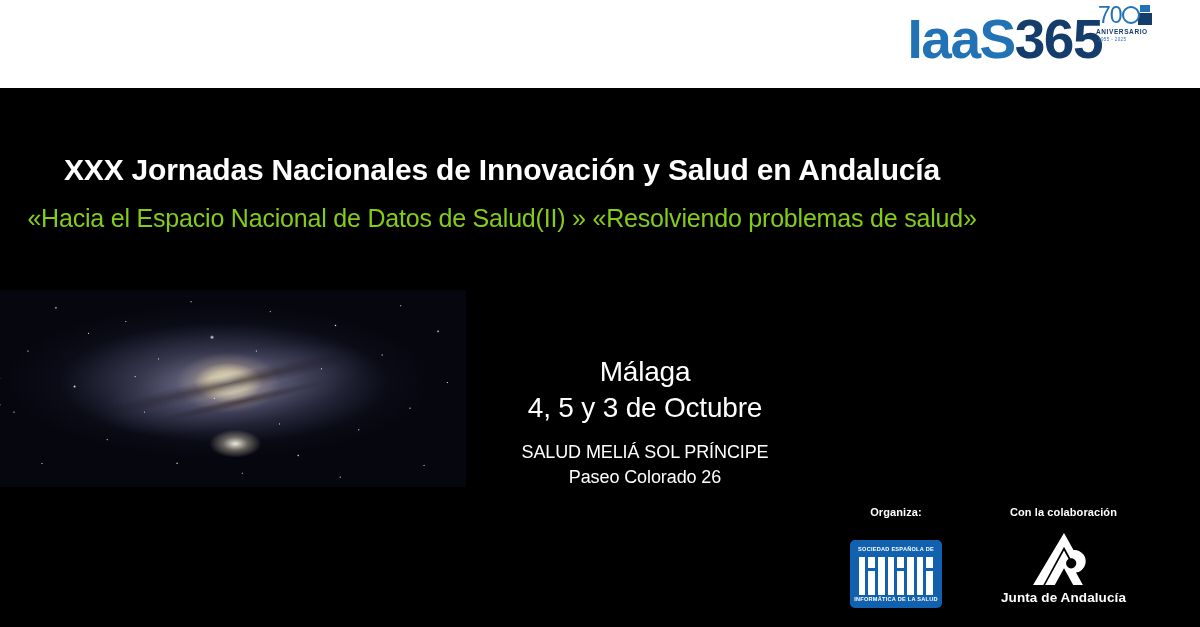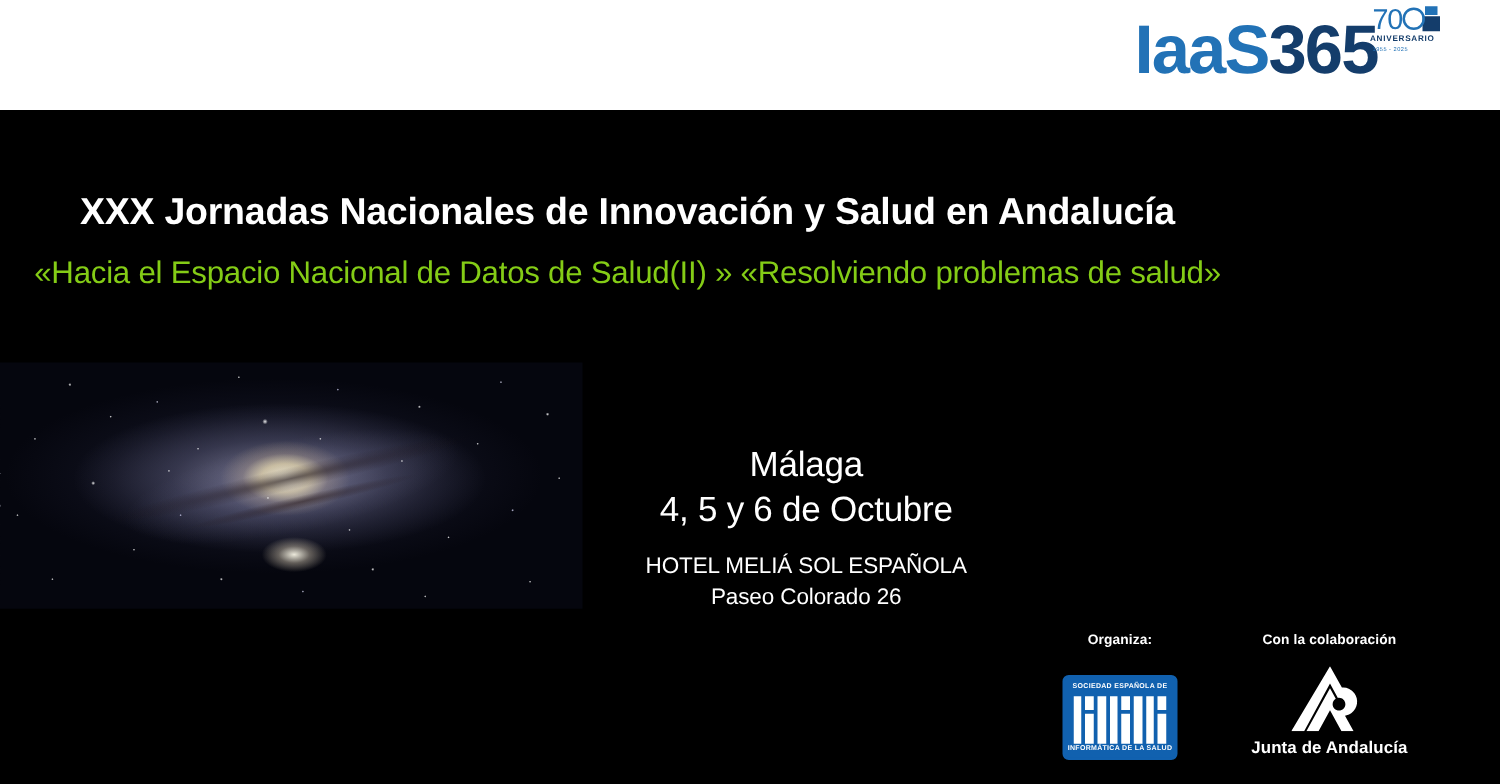--- a/index.html
+++ b/index.html
@@ -344,22 +344,22 @@
 
 <div class="galaxy">
   <div class="halo2"></div>
   <div class="dustlane"></div>
   <div class="stars"></div>
   <div class="credit">Galaxia de Andrómeda - M31. Imagen obtenida por Adolfo Muñoz Cereceres</div>
 </div>
 
 <div class="event">
   <div class="city">Málaga</div>
-  <div class="dates">4, 5 y 6 de Octubre</div>
-  <div class="venue">HOTEL MELIÁ SOL ESPAÑOLA</div>
+  <div class="dates">4, 5 y 3 de Octubre</div>
+  <div class="venue">SALUD MELIÁ SOL PRÍNCIPE</div>
   <div class="venue-street">Paseo Colorado 26</div>
 </div>
 
 <div class="footer">
 
   <div class="sponsor sponsor-organiza">
     <div class="sponsor-label">Organiza:</div>
     <div class="seis">
       <div class="seis-top">SOCIEDAD  ESPAÑOLA  DE</div>
       <div class="seis-mark">

